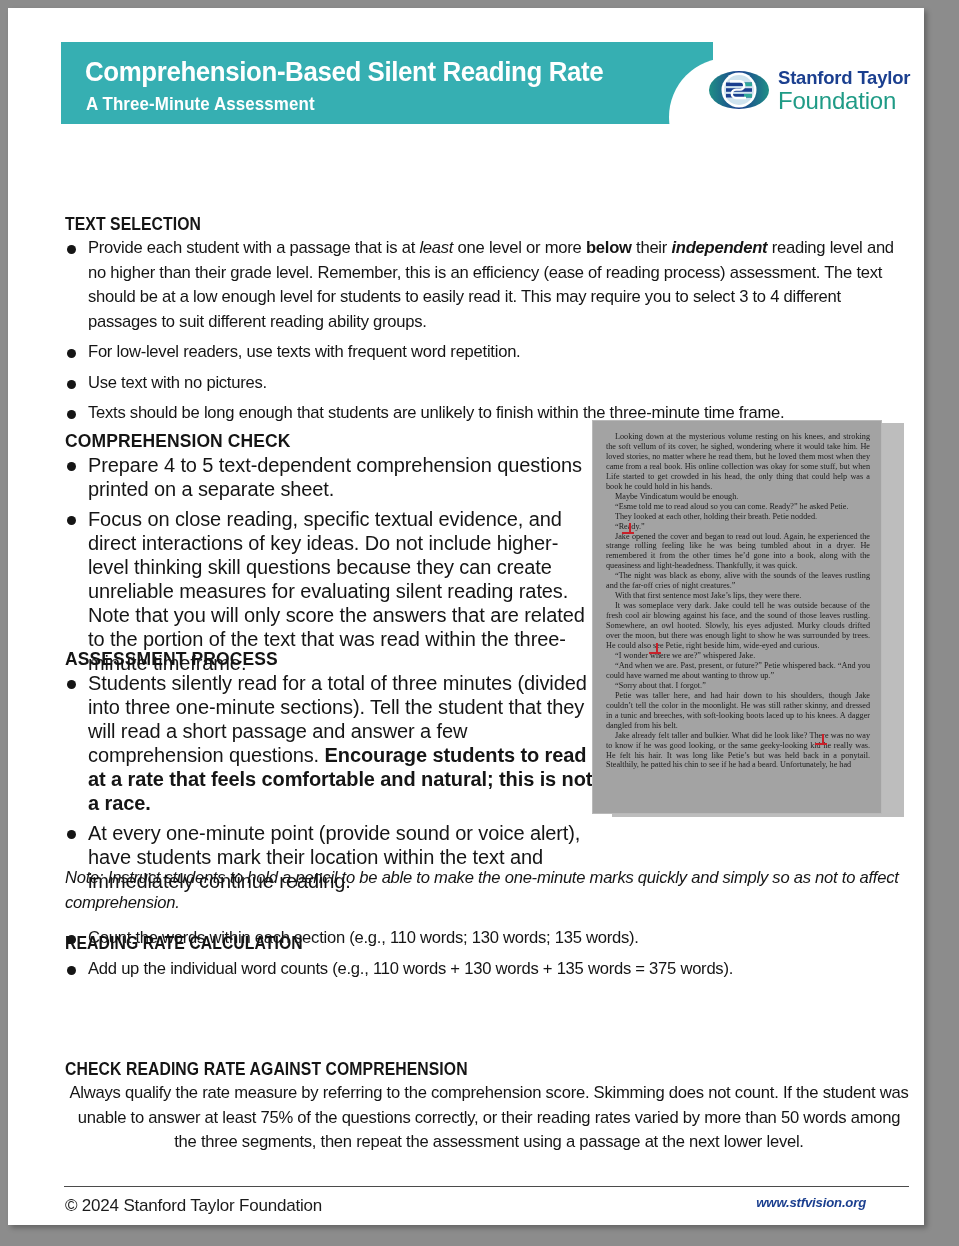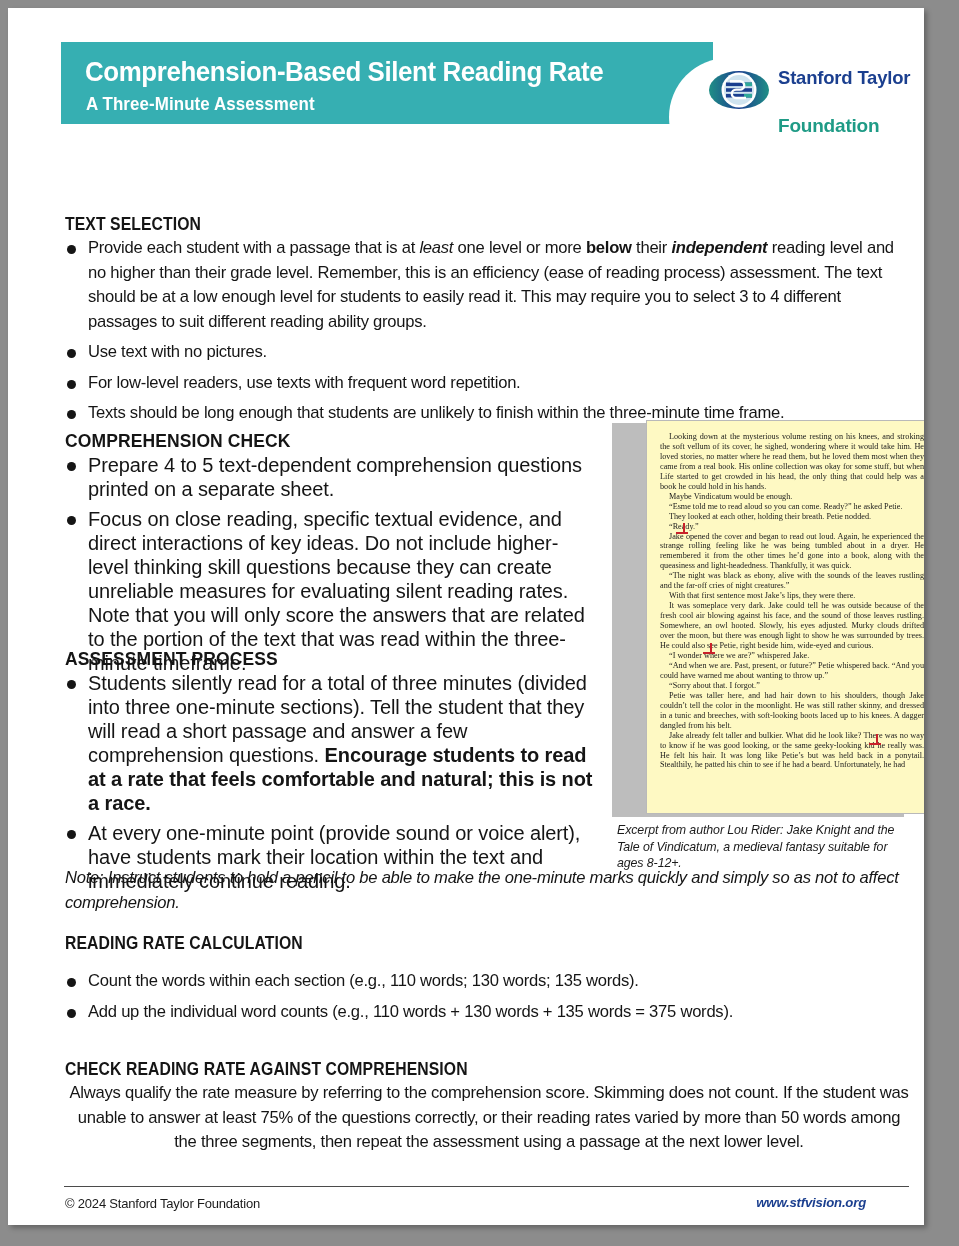--- a/index.html
+++ b/index.html
@@ -97,24 +97,23 @@
     color: #1b3f8f;
     font-family: "Liberation Sans", sans-serif;
     font-weight: bold;
     font-size: 18.5px;
     letter-spacing: -0.2px;
   }
   .logo-line2 {
     display: block;
     color: #1f9b86;
     font-family: "Liberation Sans", sans-serif;
-    font-weight: bold;
-    font-size: 19px;
+    font-weight: normal;
+    font-size: 24px;
     letter-spacing: -0.2px;
-    margin-top: 28px;
   }
 
   
   .sec-head {
     position: absolute;
     font-family: "Liberation Sans", sans-serif;
     font-weight: bold;
     font-size: 17.5px;
     color: #151515;
     letter-spacing: 0.1px;
@@ -183,25 +182,25 @@
   .excerpt-shadow {
     position: absolute;
     left: 604px;
     top: 415px;
     width: 292px;
     height: 394px;
     background: #bdbdbd;
   }
   .excerpt-box {
     position: absolute;
-    left: 638px;
+    left: 584px;
     top: 412px;
     width: 288px;
     height: 392px;
-    background: #fef9c3;
+    background: #a3a3a3;
     border: 1px solid #b9b9b9;
     overflow: hidden;
   }
   .excerpt-inner {
     position: absolute;
     left: 13px;
     top: 11px;
     width: 264px;
     font-family: "Liberation Serif", serif;
     font-size: 8.2px;
@@ -241,21 +240,21 @@
     top: 1178px;
     width: 845px;
     height: 1px;
     background: #4b4b4b;
   }
   .footer-left {
     position: absolute;
     left: 57px;
     top: 1188px;
     font-family: "Liberation Sans", sans-serif;
-    font-size: 13px;
+    font-size: 17px;
     color: #1b1b1b;
     letter-spacing: -0.2px;
   }
   .footer-right {
     position: absolute;
     right: 58px;
     top: 1187px;
     font-family: "Liberation Sans", sans-serif;
     font-weight: bold;
     font-size: 13.2px;
@@ -301,22 +300,22 @@
     <div class="logo-text">
       <span class="logo-line1">Stanford Taylor</span>
       <span class="logo-line2">Foundation</span>
     </div>
   </div>
 
   <div class="sec-head cond" style="left:57px; top:206px;">TEXT SELECTION</div>
   <div class="blk txt-cond" style="left:57px; top:228px; width:845px;">
     <ul class="bullets">
       <li>Provide each student with a passage that is at <i class="it">least</i> one level or more <b class="bd">below</b> their <b class="bdit">independent</b> reading level and no higher than their grade level. Remember, this is an efficiency (ease of reading process) assessment. The text should be at a low enough level for students to easily read it. This may require you to select 3 to 4 different passages to suit different reading ability groups.</li>
+      <li>For low-level readers, use texts with frequent word repetition.</li>
       <li>Use text with no pictures.</li>
-      <li>For low-level readers, use texts with frequent word repetition.</li>
       <li>Texts should be long enough that students are unlikely to finish within the three-minute time frame.</li>
     </ul>
   </div>
 
   <div class="sec-head" style="left:57px; top:423px;">COMPREHENSION CHECK</div>
   <div class="blk txt-wide" style="left:57px; top:445px; width:530px;">
     <ul class="bullets">
       <li>Prepare 4 to 5 text-dependent comprehension questions printed on a separate sheet.</li>
       <li>Focus on close reading, specific textual evidence, and direct interactions of key ideas. Do not include higher-level thinking skill questions because they can create unreliable measures for evaluating silent reading rates. Note that you will only score the answers that are related to the portion of the text that was read within the three-minute timeframe.</li>
     </ul>
@@ -327,21 +326,21 @@
     <ul class="bullets">
       <li>Students silently read for a total of three minutes (divided into three one-minute sections). Tell the student that they will read a short passage and answer a few comprehension questions. <b class="bd">Encourage students to read at a rate that feels comfortable and natural; this is not a race.</b></li>
       <li>At every one-minute point (provide sound or voice alert), have students mark their location within the text and immediately continue reading.</li>
     </ul>
   </div>
   <div class="blk txt-cond" style="left:57px; top:849px; width:845px;">
     <div class="note-para" style="padding-left:0;">Note: Instruct students to hold a pencil to be able to make the one-minute marks quickly and simply so as not to affect comprehension.</div>
   </div>
 
   <div class="sec-head cond" style="left:57px; top:925px;">READING RATE CALCULATION</div>
-  <div class="blk txt-cond" style="left:57px; top:961px; width:845px;">
+  <div class="blk txt-cond" style="left:57px; top:918px; width:845px;">
     <ul class="bullets">
       <li>Count the words within each section (e.g., 110 words; 130 words; 135 words).</li>
       <li>Add up the individual word counts (e.g., 110 words + 130 words + 135 words = 375 words).</li>
     </ul>
   </div>
 
   <div class="sec-head cond" style="left:57px; top:1051px;">CHECK READING RATE AGAINST COMPREHENSION</div>
   <div class="blk txt-cond" style="left:57px; top:1073px; width:848px;text-align:center;">
     <p class="plain-para">Always qualify the rate measure by referring to the comprehension score. Skimming does not count. If the student was unable to answer at least 75% of the questions correctly, or their reading rates varied by more than 50 words among the three segments, then repeat the assessment using a passage at the next lower level.</p>
   </div>
@@ -365,19 +364,18 @@
       <p>Jake already felt taller and bulkier. What did he look like? There was no way to know if he was good looking, or the same geeky-looking kid he really was. He felt his hair. It was long like Petie’s but was held back in a ponytail. Stealthily, he patted his chin to see if he had a beard. Unfortunately, he had</p>
     </div>
 
     <span class="pencil v" style="left:36px; top:102px;"></span>
     <span class="pencil h" style="left:29px; top:111px;"></span>
     <span class="pencil v" style="left:63px; top:222px;"></span>
     <span class="pencil h" style="left:56px; top:231px;"></span>
     <span class="pencil v" style="left:229px; top:313px;"></span>
     <span class="pencil h" style="left:222px; top:322px;"></span>
   </div>
-  <div class="excerpt-caption">Excerpt from author Lou Rider: Jake Knight and the Tale of Vindicatum, a medieval fantasy suitable for ages 8-12+.</div>
 
   <div class="footer-rule"></div>
   <div class="footer-left">© 2024 Stanford Taylor Foundation</div>
   <div class="footer-right">www.stfvision.org</div>
 
 </div>
 
 </body></html>

